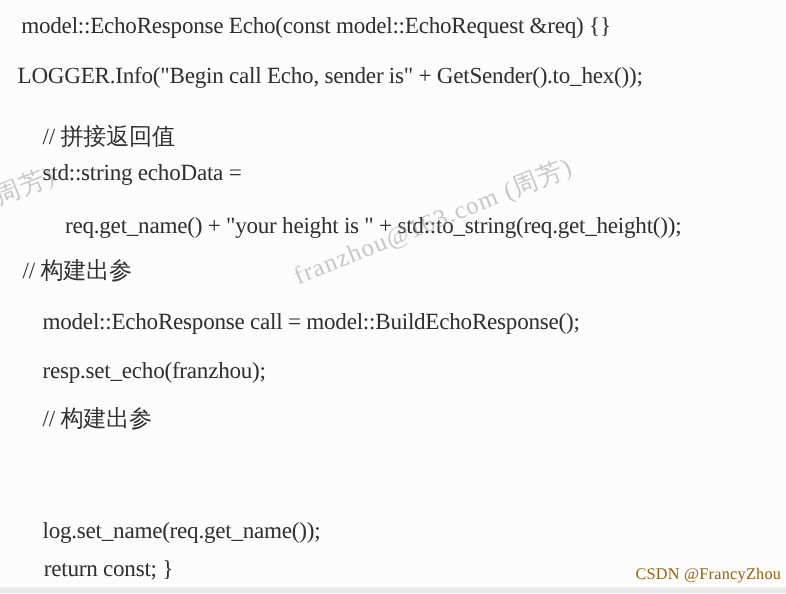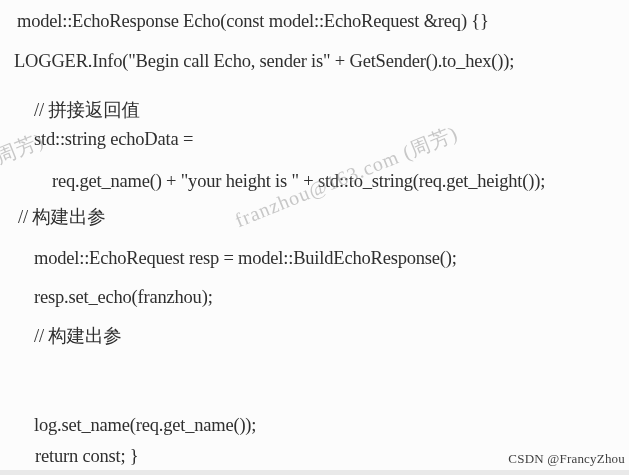--- a/index.html
+++ b/index.html
@@ -36,21 +36,21 @@
     pointer-events: none;
   }
   .wm-main { left: 236px; top: 208px; }
   .wm-left { left: -178px; top: 215px; }
   .credit {
     position: absolute;
     right: 4px;
     bottom: 8px;
     font-size: 13px;
     letter-spacing: 0.2px;
-    color: #404040;
+    color: #a16207;
   }
   .bottom-strip {
     position: absolute;
     left: 0;
     right: 0;
     bottom: 0;
     height: 5px;
     background: #e9e9e9;
   }
 </style>
@@ -58,21 +58,21 @@
 <body>
 
 <div class="screen">
 
   <div class="code-line" style="left:17px; top:9px;">model::EchoResponse Echo(const model::EchoRequest &amp;req) {}</div>
   <div class="code-line" style="left:14px; top:49px;">LOGGER.Info("Begin call Echo, sender is" + GetSender().to_hex());</div>
   <div class="code-line" style="left:34px; top:98px;">// 拼接返回值</div>
   <div class="code-line" style="left:34px; top:127px;">std::string echoData =</div>
   <div class="code-line" style="left:52px; top:169px;">req.get_name() + "your height is " + std::to_string(req.get_height());</div>
   <div class="code-line" style="left:18px; top:205px;">// 构建出参</div>
-  <div class="code-line" style="left:34px; top:246px;">model::EchoRequest resp = model::BuildEchoResponse();</div>
+  <div class="code-line" style="left:34px; top:246px;">model::EchoResponse call = model::BuildEchoResponse();</div>
   <div class="code-line" style="left:34px; top:285px;">resp.set_echo(franzhou);</div>
   <div class="code-line" style="left:34px; top:324px;">// 构建出参</div>
   <div class="code-line" style="left:34px; top:365px;margin-top:48px;">log.set_name(req.get_name());</div>
   <div class="code-line" style="left:35px; top:444px;">return const; }</div>
 
   <div class="wm-diagonal wm-main">franzhou@163.com (周芳)</div>
   <div class="wm-diagonal wm-left">franzhou@163.com (周芳)</div>
 
   <div class="credit">CSDN @FrancyZhou</div>
 

